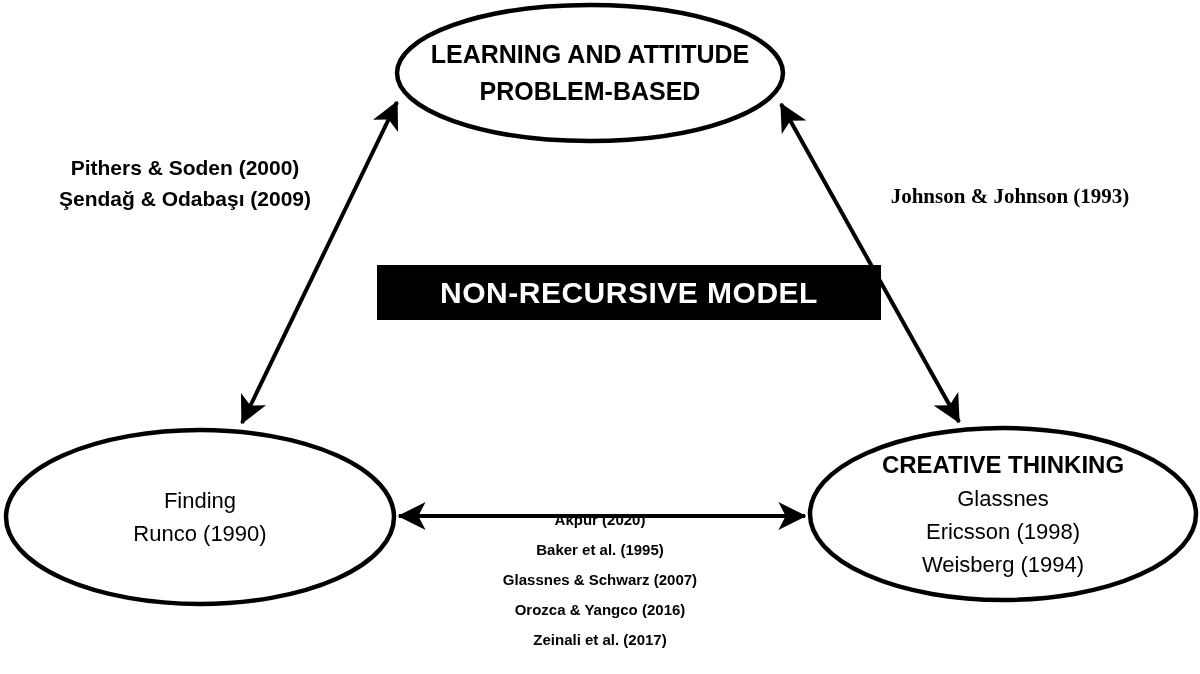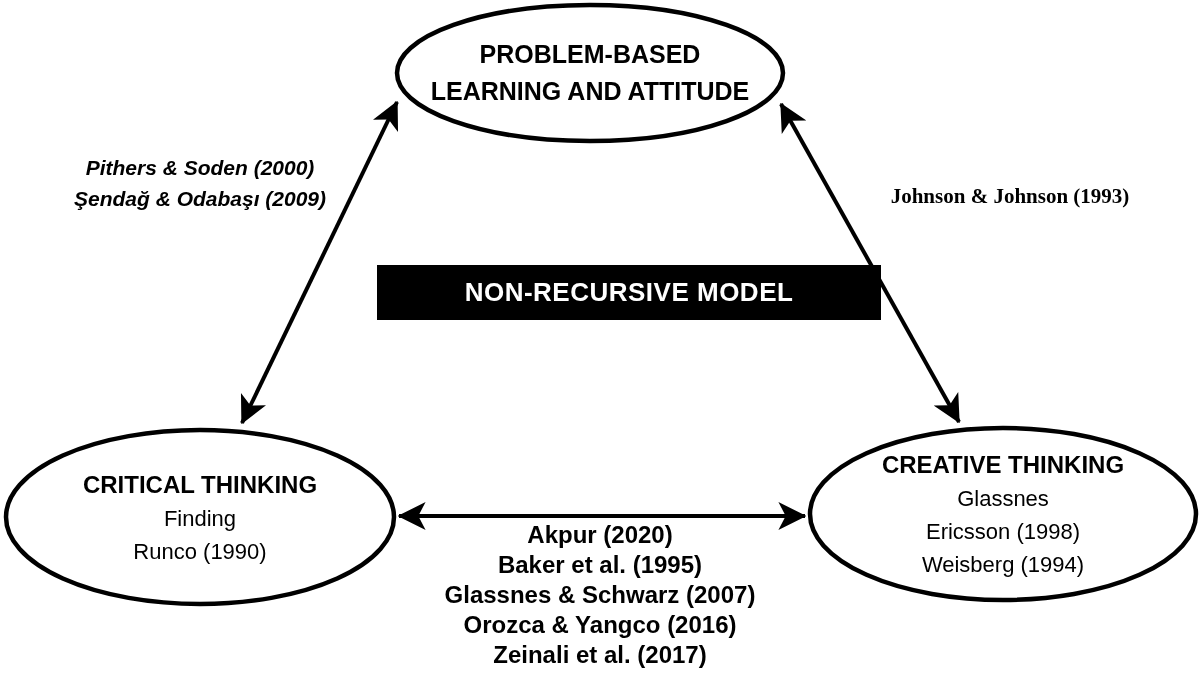--- a/index.html
+++ b/index.html
@@ -58,44 +58,43 @@
   }
   .edge-label {
     position: absolute;
     text-align: center;
     font-weight: bold;
     font-size: 21px;
     line-height: 31px;
     color: #000000;
   }
   .edge-label-topleft {
-    left: 40px; top: 152px;
+    left: 25px; top: 152px;
     width: 320px;
-    font-style: italic;
   }
   .edge-label-topright {
     left: 850px; top: 181px;
     width: 320px;
     font-family: Liberation Serif, serif;
   }
   .edge-label-bottom {
-    left: 400px; top: 520px;
+    left: 400px; top: 505px;
     width: 400px;
-    font-size: 24px;
+    font-size: 15px;
     line-height: 30px;
   }
   .title-box {
     position: absolute;
     left: 377px; top: 265px;
     width: 504px; height: 55px;
     display: flex;
     align-items: center;
     justify-content: center;
     font-weight: bold;
-    font-size: 26px;
+    font-size: 30px;
     letter-spacing: 0.5px;
   }
 </style>
 </head>
 <body>
 
 <div class="canvas">
 
   <svg class="shapes-layer" width="1200" height="674" viewBox="0 0 1200 674" xmlns="http://www.w3.org/2000/svg">
     <defs>
@@ -107,26 +106,25 @@
     <line x1="397" y1="102" x2="242" y2="423" stroke="#000000" stroke-width="4" marker-start="url(#ah)" marker-end="url(#ah)"></line>
     <line x1="781" y1="104" x2="959" y2="422" stroke="#000000" stroke-width="4" marker-start="url(#ah)" marker-end="url(#ah)"></line>
     <line x1="399" y1="516" x2="805" y2="516" stroke="#000000" stroke-width="4" marker-start="url(#ah)" marker-end="url(#ah)"></line>
 
     <ellipse cx="590" cy="73" rx="193" ry="68" fill="#ffffff" stroke="#000000" stroke-width="4.5"></ellipse>
     <ellipse cx="200" cy="517" rx="194" ry="87" fill="#ffffff" stroke="#000000" stroke-width="4.5"></ellipse>
     <ellipse cx="1003" cy="514" rx="193" ry="86" fill="#ffffff" stroke="#000000" stroke-width="4.5"></ellipse>
   </svg>
 
   <div class="node-text top-node-text">
+    <div class="node-title">LEARNING AND ATTITUDE</div>
     <div class="node-title">PROBLEM-BASED</div>
-    <div class="node-title">LEARNING AND ATTITUDE</div>
   </div>
 
   <div class="node-text left-node-text">
-    <div class="node-title">CRITICAL THINKING</div>
     <div class="node-subline">Finding</div>
     <div class="node-subline">Runco (1990)</div>
   </div>
 
   <div class="node-text right-node-text">
     <div class="node-title">CREATIVE THINKING</div>
     <div class="node-subline">Glassnes</div>
     <div class="node-subline">Ericsson (1998)</div>
     <div class="node-subline">Weisberg (1994)</div>
   </div>

